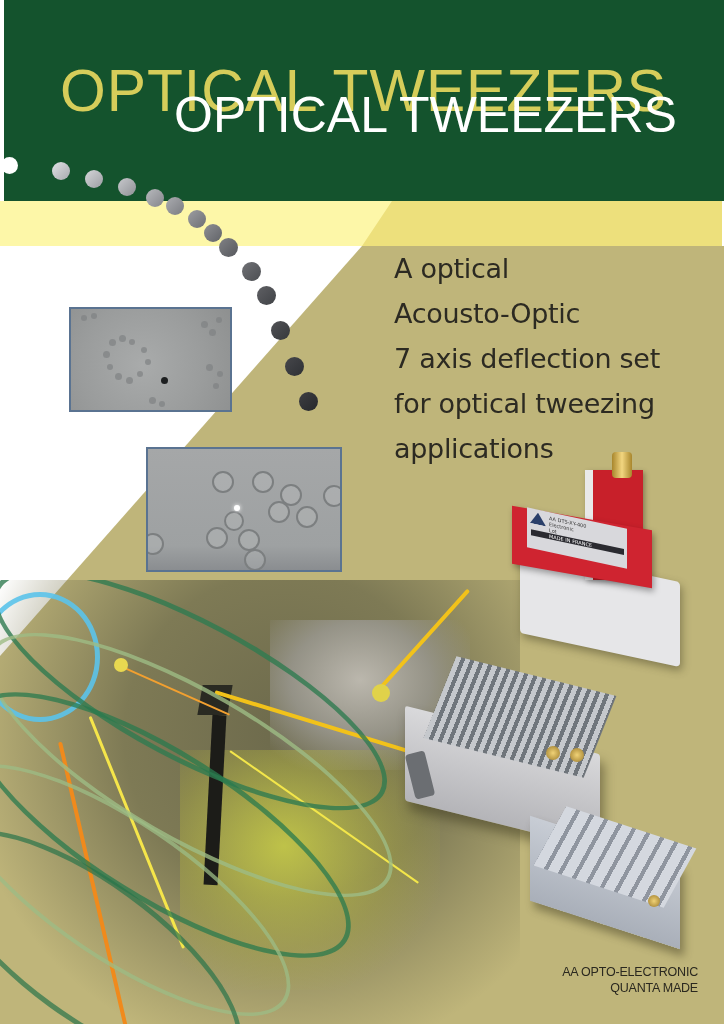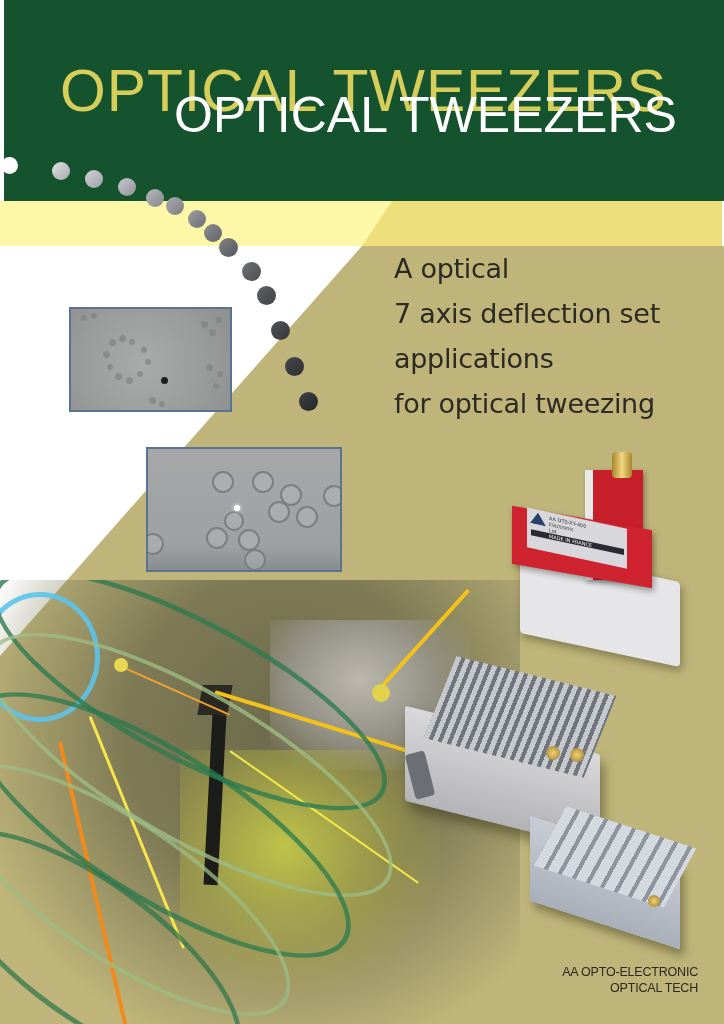--- a/index.html
+++ b/index.html
@@ -112,23 +112,24 @@
     <div class="dot" style="left:219px;top:238px;width:19px;height:19px;background:linear-gradient(135deg,#808185,#56585d);"></div>
     <div class="dot" style="left:242px;top:262px;width:19px;height:19px;background:linear-gradient(135deg,#707175,#4c4e52);"></div>
     <div class="dot" style="left:257px;top:286px;width:19px;height:19px;background:linear-gradient(135deg,#5f6064,#404246);"></div>
     <div class="dot" style="left:271px;top:321px;width:19px;height:19px;background:linear-gradient(135deg,#515256,#36383c);"></div>
     <div class="dot" style="left:285px;top:357px;width:19px;height:19px;background:linear-gradient(135deg,#46474b,#2e3034);"></div>
     <div class="dot" style="left:299px;top:392px;width:19px;height:19px;background:linear-gradient(135deg,#3d3e42,#26282b);"></div>
   </div>
 
   <div class="desc">
     <div>A optical</div>
+    <div>Acousto-Optic</div>
     <div>7 axis deflection set</div>
+    <div>for optical tweezing</div>
     <div>applications</div>
-    <div>for optical tweezing</div>
   </div>
 
   <div class="micro micro1">
     <div class="cell-s" style="left:38px;top:30px;width:7px;height:7px;"></div>
     <div class="cell-s" style="left:48px;top:26px;width:7px;height:7px;"></div>
     <div class="cell-s" style="left:58px;top:30px;width:6px;height:6px;"></div>
     <div class="cell-s" style="left:32px;top:42px;width:7px;height:7px;"></div>
     <div class="cell-s" style="left:36px;top:55px;width:6px;height:6px;"></div>
     <div class="cell-s" style="left:44px;top:64px;width:7px;height:7px;"></div>
     <div class="cell-s" style="left:55px;top:68px;width:7px;height:7px;"></div>
@@ -212,16 +213,16 @@
   </div>
 
   <div class="product">
     <div class="small-body"></div>
     <div class="small-fins"></div>
     <div class="bnc" style="left:648px;top:895px;width:12px;height:12px;"></div>
   </div>
 
   <div class="footer">
     <div>AA OPTO-ELECTRONIC</div>
-    <div>OPTICAL TECH</div>
+    <div>QUANTA MADE</div>
   </div>
 
 </div>
 
 </body></html>

